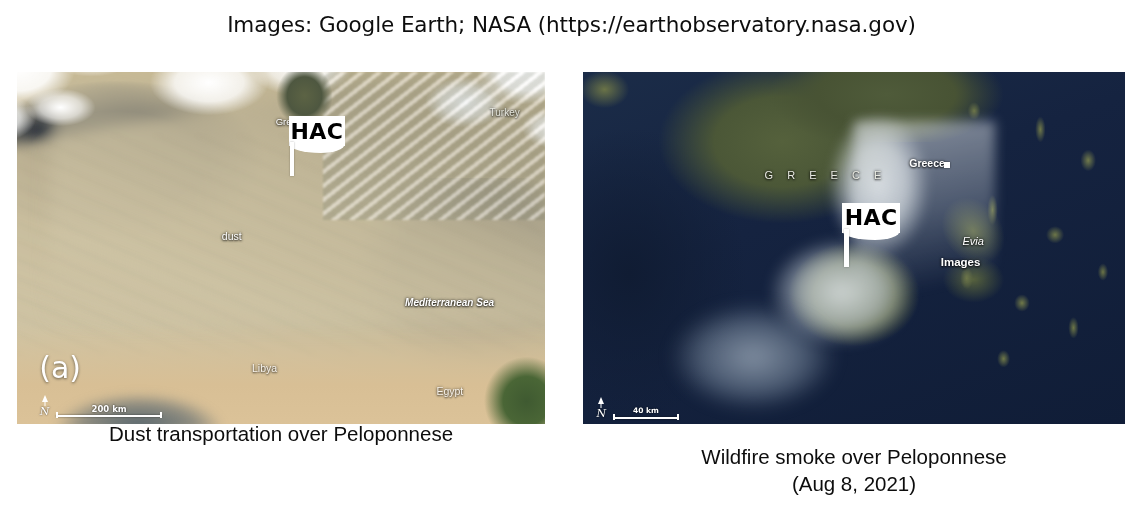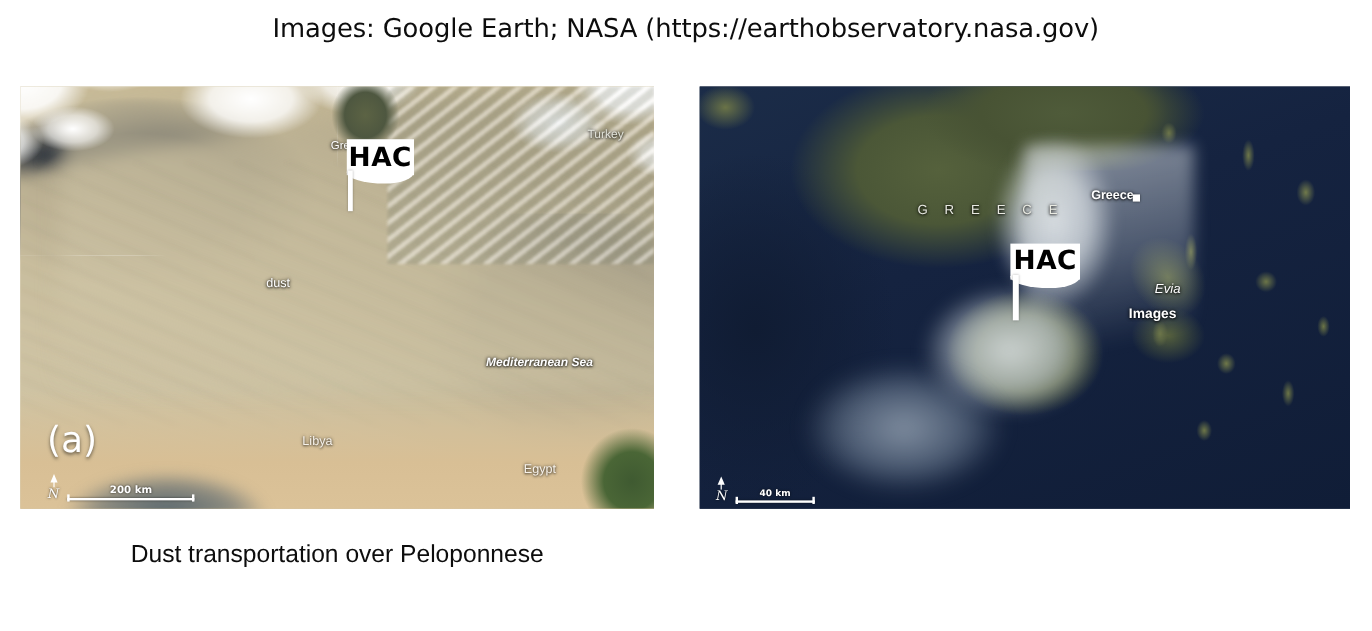--- a/index.html
+++ b/index.html
@@ -363,21 +363,21 @@
   
   .caption {
     position: absolute;
     text-align: center;
     font-family: "Liberation Sans", sans-serif;
     font-size: 20.5px;
     font-weight: 400;
     color: #0d0d0d;
     line-height: 1.32;
   }
-  #caption-left  { left: 17px;  top: 448px; width: 528px; }
+  #caption-left  { left: 17px;  top: 420px; width: 528px; }
   #caption-right { left: 583px; top: 443px; width: 542px; }
 </style>
 </head>
 <body>
 
 <div id="credit-line">Images: Google Earth; NASA (https://earthobservatory.nasa.gov)</div>
 
 <div class="panel" id="panel-left">
 
   <div class="fig-img" id="img-dust">
@@ -463,13 +463,15 @@
       </div>
       <div class="scale-wrap">
         <div class="scale-text">40 km</div>
         <div class="scale-rule"></div>
       </div>
     </div>
   </div>
 </div>
 
 <div class="caption" id="caption-right">
+  <div>Wildfire smoke over Peloponnese</div>
+  <div>(Aug 8, 2021)</div>
 </div>
 
 </body></html>

